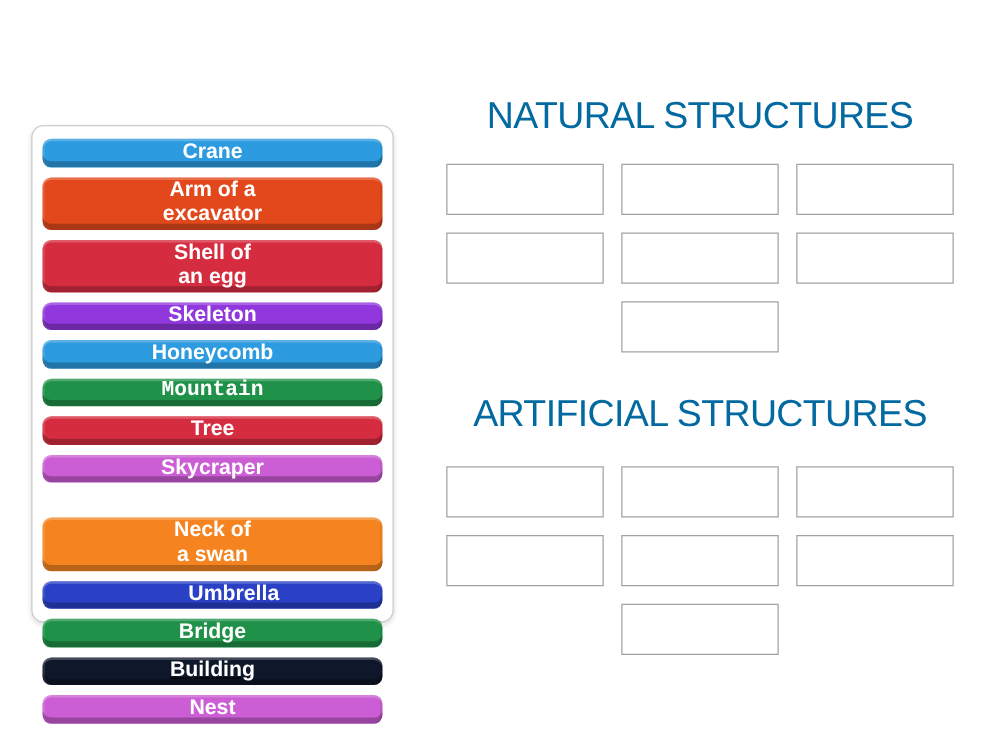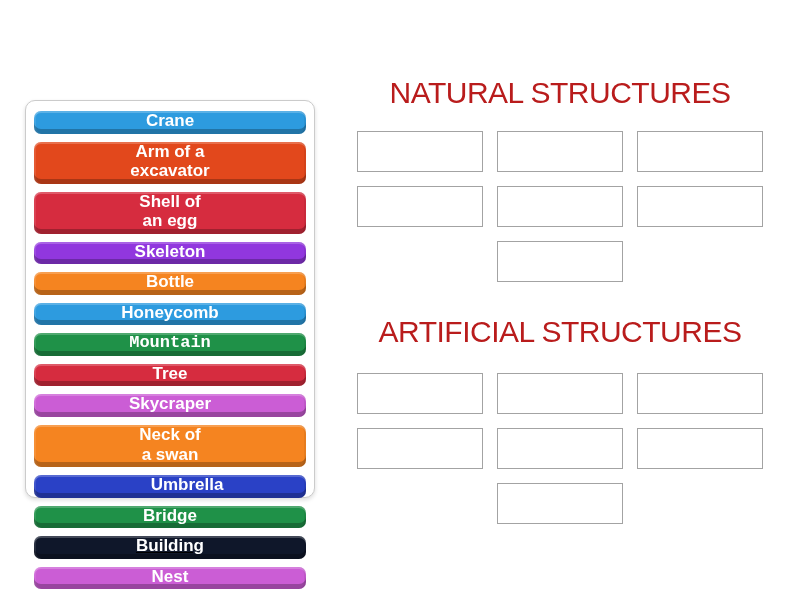--- a/index.html
+++ b/index.html
@@ -56,21 +56,21 @@
 
   
   .group-title {
     position: absolute;
     left: 350px;
     width: 420px;
     text-align: center;
     font-size: 30px;
     font-weight: 400;
     letter-spacing: -0.5px;
-    color: #b91c1c;
+    color: #0369a1;
   }
   .group-title.natural   { top: 76px; }
   .group-title.artificial{ top: 315px; }
 
   .slot-grid {
     position: absolute;
     left: 357px;
     display: grid;
     grid-template-columns: repeat(3, 126px);
     grid-auto-rows: 41px;
@@ -101,36 +101,33 @@
     <span class="tile-label">Arm of a
 excavator</span>
   </div>
       <div class="tile" style="background: rgb(214, 44, 63);">
     <span class="tile-label">Shell of
 an egg</span>
   </div>
       <div class="tile" style="background: rgb(145, 55, 222);">
     <span class="tile-label">Skeleton</span>
   </div>
-      <div class="tile" style="background: rgb(245, 132, 32);">
-    <span class="tile-label">Bottle</span>
-  </div>
       <div class="tile" style="background: rgb(45, 155, 223);">
     <span class="tile-label">Honeycomb</span>
   </div>
       <div class="tile" style="background: rgb(31, 145, 72); font-family: Liberation Mono, monospace;">
     <span class="tile-label">Mountain</span>
   </div>
       <div class="tile" style="background: rgb(214, 44, 63);">
     <span class="tile-label">Tree</span>
   </div>
       <div class="tile" style="background: rgb(203, 93, 213);">
     <span class="tile-label">Skycraper</span>
   </div>
-      <div class="tile" style="background: rgb(245, 132, 32);">
+      <div class="tile" style="background: rgb(245, 132, 32); margin-top: 20px;">
     <span class="tile-label">Neck of
 a swan</span>
   </div>
       <div class="tile" style="background: rgb(42, 65, 198); padding-left: 34px;">
     <span class="tile-label">Umbrella</span>
   </div>
       <div class="tile" style="background: rgb(31, 145, 72);">
     <span class="tile-label">Bridge</span>
   </div>
       <div class="tile" style="background: #0f172a; text-decoration: underline;">

